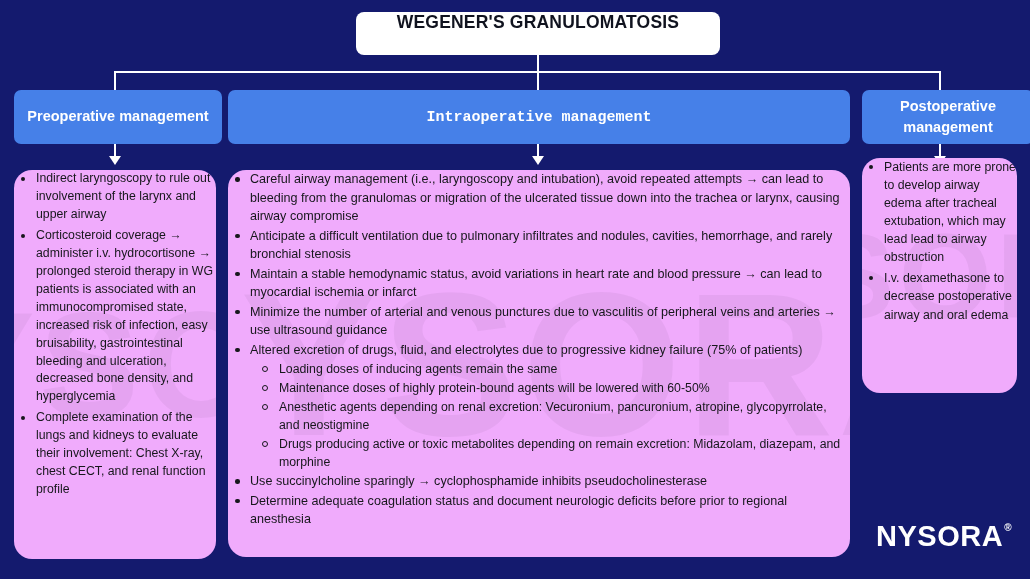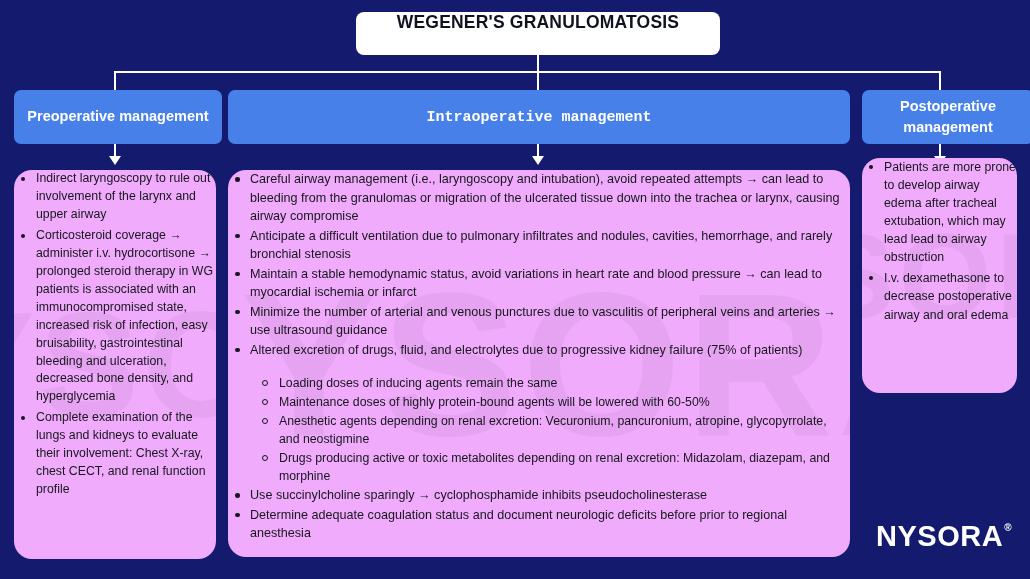--- a/index.html
+++ b/index.html
@@ -175,21 +175,21 @@
     font-size: 12.6px;
     line-height: 1.47;
     padding-left: 22px;
     margin-bottom: 1px;
   }
   .list-mid > li::before {
     width: 4.5px; height: 4.5px;
     left: 7px; top: 7px;
   }
   .list-mid ul.sublist {
-    margin-top: 15px;
+    margin-top: 1px;
   }
   .list-mid ul.sublist > li {
     font-size: 12.3px;
     line-height: 1.47;
     padding-left: 25px;
     margin-left: 4px;
     margin-bottom: 1px;
   }
   .list-mid ul.sublist > li::before {
     width: 4px; height: 4px;
@@ -272,21 +272,21 @@
     <li>Careful airway management (i.e., laryngoscopy and intubation), avoid repeated attempts → can lead to bleeding from the granulomas or migration of the ulcerated tissue down into the trachea or larynx, causing airway compromise</li>
     <li>Anticipate a difficult ventilation due to pulmonary infiltrates and nodules, cavities, hemorrhage, and rarely bronchial stenosis</li>
     <li>Maintain a stable hemodynamic status, avoid variations in heart rate and blood pressure → can lead to myocardial ischemia or infarct</li>
     <li>Minimize the number of arterial and venous punctures due to vasculitis of peripheral veins and arteries → use ultrasound guidance</li>
     <li>
       <span>Altered excretion of drugs, fluid, and electrolytes due to progressive kidney failure (75% of patients)</span>
       <ul class="sublist">
         <li>Loading doses of inducing agents remain the same</li>
         <li>Maintenance doses of highly protein-bound agents will be lowered with 60-50%</li>
         <li>Anesthetic agents depending on renal excretion: Vecuronium, pancuronium, atropine, glycopyrrolate, and neostigmine</li>
-        <li>Drugs producing active or toxic metabolites depending on renal excretion: Midazolam, diazepam, and morphine</li>
+        <li>Drugs producing active or toxic metabolites depending on remain excretion: Midazolam, diazepam, and morphine</li>
       </ul>
     </li>
     <li>Use succinylcholine sparingly → cyclophosphamide inhibits pseudocholinesterase</li>
     <li>Determine adequate coagulation status and document neurologic deficits before prior to regional anesthesia</li>
   </ul>
 </div>
 
 <div class="card card-right">
   <div class="watermark">NYSORA</div>
   <ul class="blist list-right">

